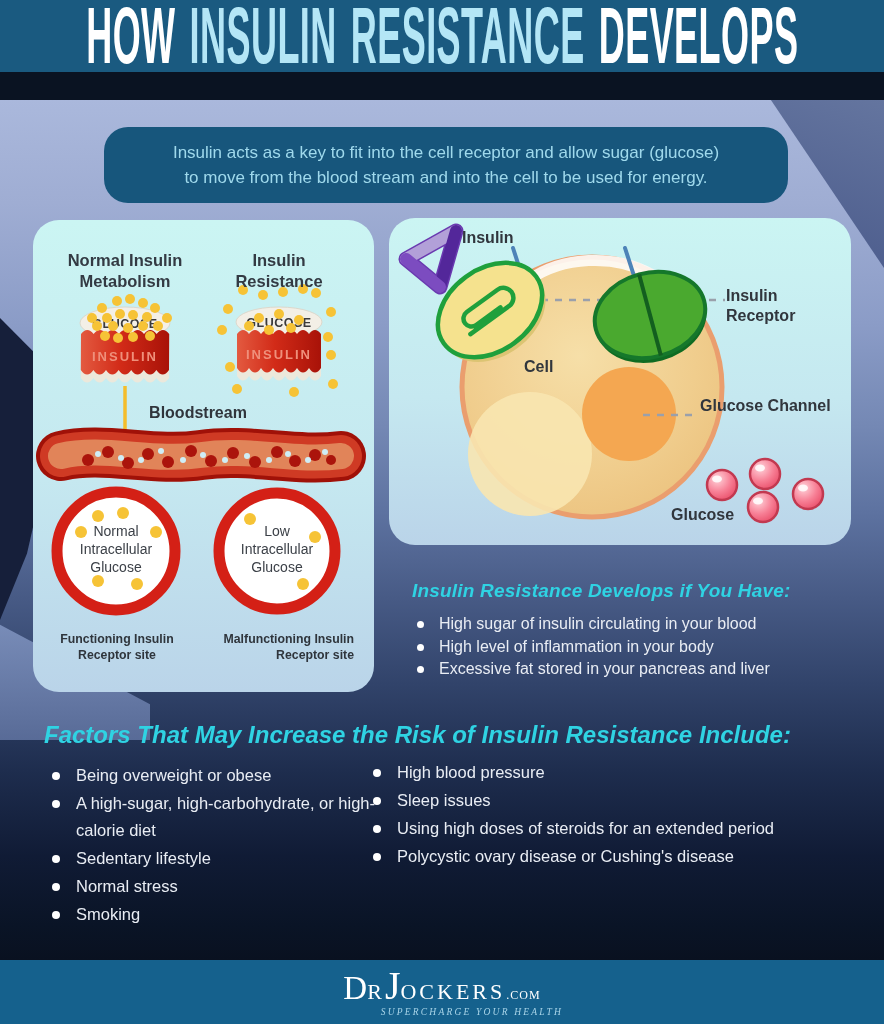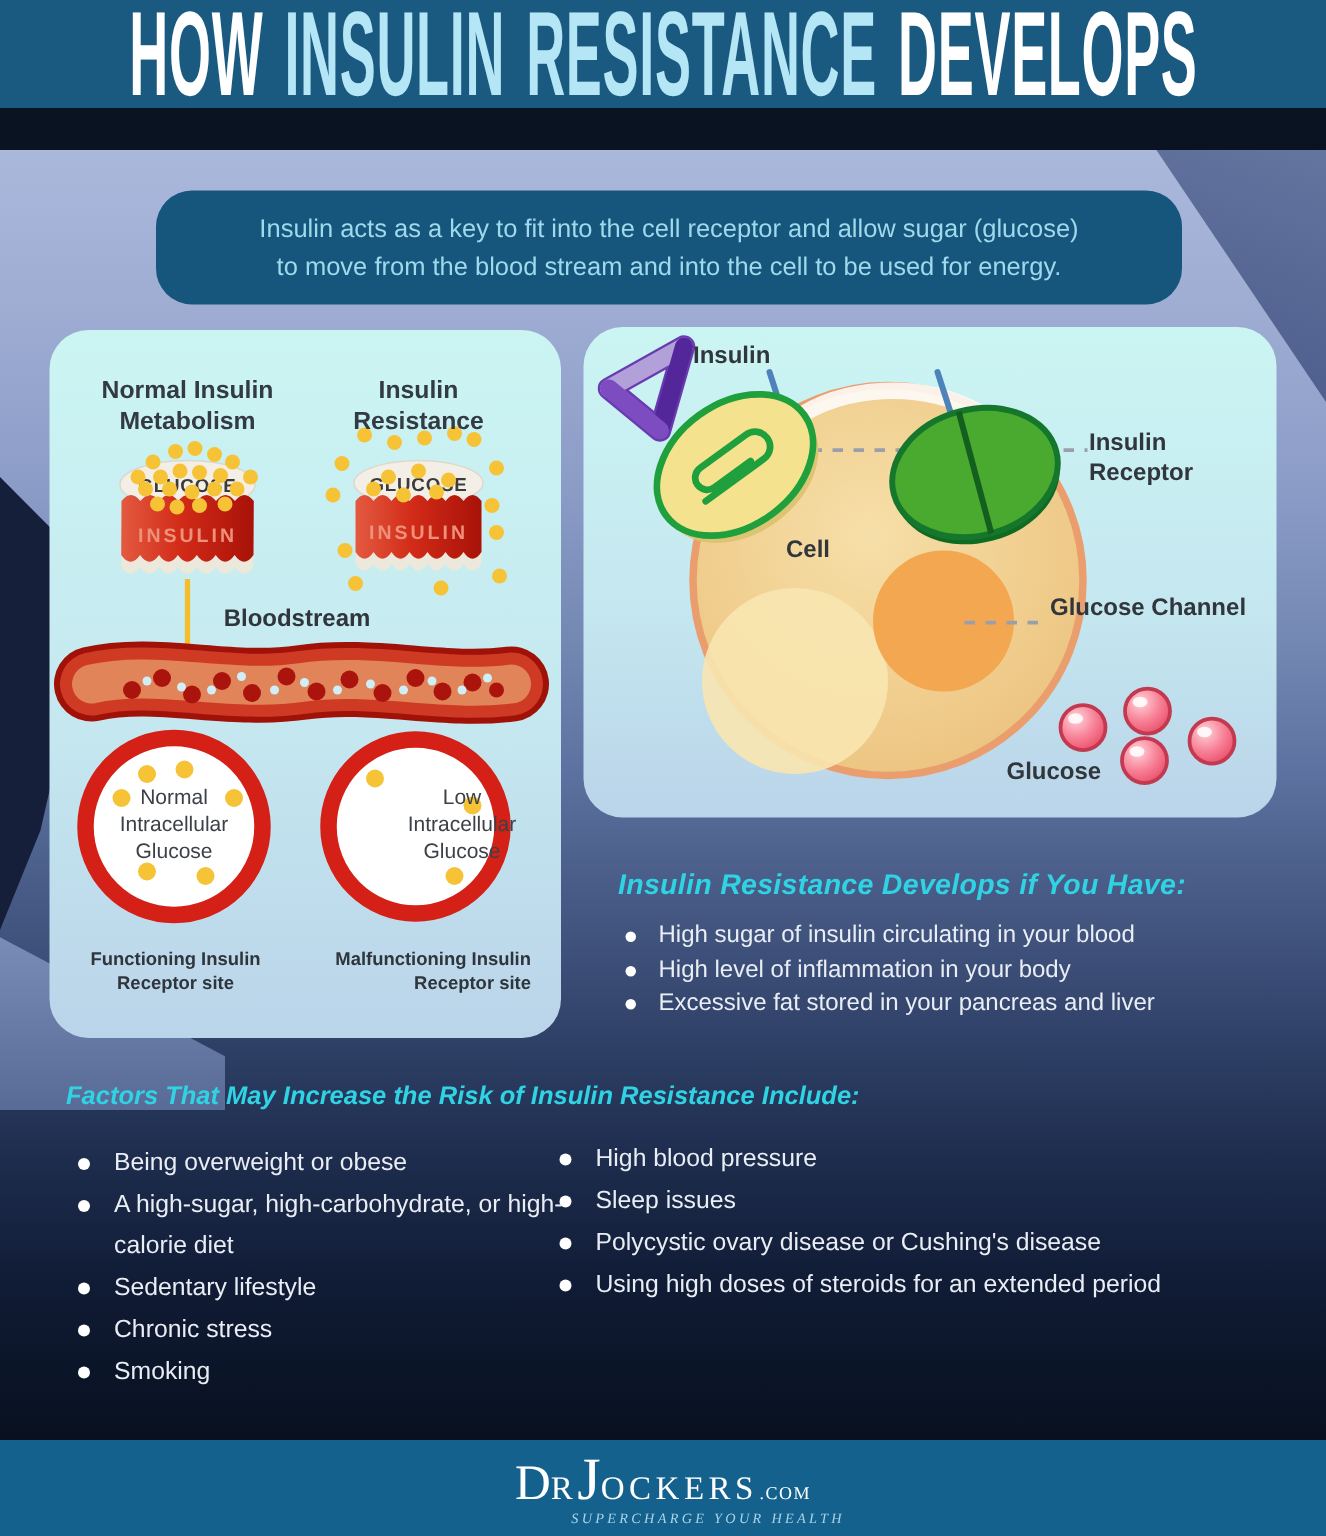--- a/index.html
+++ b/index.html
@@ -52,21 +52,21 @@
   .develops{position:absolute;left:412px;top:580px;width:445px;z-index:3;}
   .develops h2{margin:0 0 11px 0;font-size:19px;font-style:italic;font-weight:700;
                color:#2fd3e3;letter-spacing:.2px;}
   .blist{list-style:none;margin:0;padding:0;}
   .develops .blist li{position:relative;padding-left:27px;font-size:16px;line-height:22.5px;
                color:#e9edf4;}
   .develops .blist li::before{content:"";position:absolute;left:5px;top:8px;width:7px;height:7px;
                border-radius:50%;background:#ffffff;}
 
   
-  .factors-heading{position:absolute;left:44px;top:721px;font-size:17px;font-style:italic;
+  .factors-heading{position:absolute;left:44px;top:721px;font-size:24px;font-style:italic;
                font-weight:700;color:#2fd3e3;z-index:3;text-align:center;}
   .factors-col{position:absolute;z-index:3;}
   .factors-left{left:46px;top:762px;width:330px;}
   .factors-right{left:367px;top:759px;width:510px;}
   .factors-col li{position:relative;padding-left:30px;font-size:16.5px;line-height:27px;
                color:#e9edf4;margin-bottom:1px;box-sizing:border-box;}
   .factors-col li::before{content:"";position:absolute;left:6px;top:10px;width:8px;height:8px;
                border-radius:50%;background:#ffffff;}
 
   
@@ -241,21 +241,21 @@
       <div>Insulin</div>
       <div>Resistance</div>
     </div>
     <div class="bloodstream">Bloodstream</div>
 
     <div class="circle-text" style="left:21px;">
       <div>Normal</div>
       <div>Intracellular</div>
       <div>Glucose</div>
     </div>
-    <div class="circle-text" style="left:182px;margin-left:31px;">
+    <div class="circle-text" style="left:182px;">
       <div>Low</div>
       <div>Intracellular</div>
       <div>Glucose</div>
     </div>
 
     <div class="caption" style="left:14px;">
       <div>Functioning Insulin</div>
       <div>Receptor site</div>
     </div>
     <div class="caption" style="left:181px;text-align:right;">
@@ -348,28 +348,28 @@
       <li>High level of inflammation in your body</li>
       <li>Excessive fat stored in your pancreas and liver</li>
     </ul>
   </div>
 
   <div class="factors-heading">Factors That May Increase the Risk of Insulin Resistance Include:</div>
   <ul class="blist factors-col factors-left">
     <li>Being overweight or obese</li>
     <li>A high-sugar, high-carbohydrate, or high-calorie diet</li>
     <li>Sedentary lifestyle</li>
-    <li>Chronic stress</li>
+    <li>Normal stress</li>
     <li>Smoking</li>
   </ul>
   <ul class="blist factors-col factors-right">
     <li>High blood pressure</li>
     <li>Sleep issues</li>
+    <li>Using high doses of steroids for an extended period</li>
     <li>Polycystic ovary disease or Cushing's disease</li>
-    <li>Using high doses of steroids for an extended period</li>
   </ul>
 
   <div class="footer">
     <div class="logo">
       <div class="brand">
         <span class="ld">D</span>
           <span class="lr">R</span>
           <span class="lj">J</span>
           <span class="lo">OCKERS</span>
           <span class="lcom">.COM</span>

